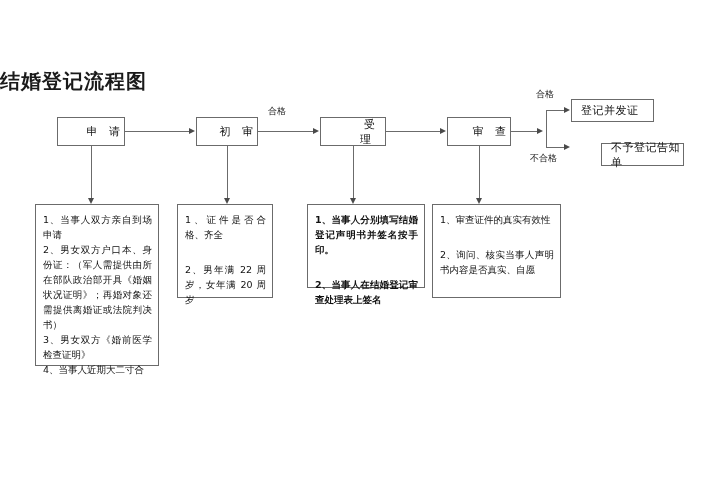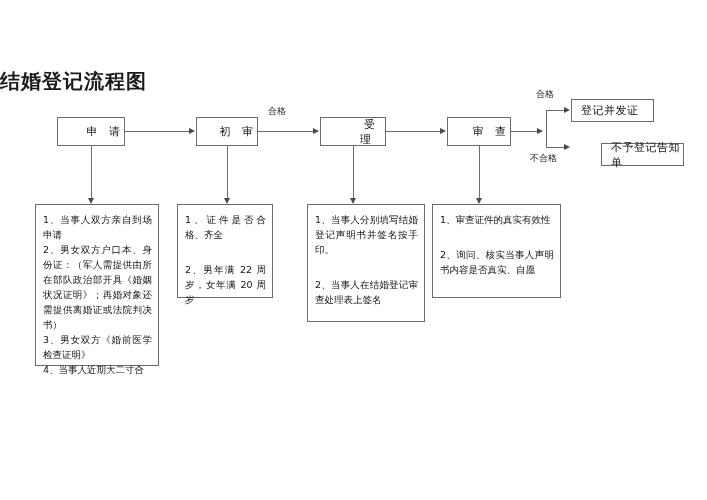--- a/index.html
+++ b/index.html
@@ -163,21 +163,21 @@
     <p>2、男女双方户口本、身份证：（军人需提供由所在部队政治部开具《婚姻状况证明》；再婚对象还需提供离婚证或法院判决书）</p>
     <p>3、男女双方《婚前医学检查证明》</p>
     <p>4、当事人近期大二寸合</p>
   </div>
 
   <div class="box detail-box" style="left:177px; top:204px; width:96px; height:94px;">
     <p>1、证件是否合格、齐全</p>
     <p class="gap">2、男年满 22 周岁，女年满 20 周岁</p>
   </div>
 
-  <div class="box detail-box" style="left:307px; top:204px; width:118px; height:118px;">
+  <div class="box detail-box" style="left:307px; top:204px; width:118px; height:84px;font-weight:bold;">
     <p>1、当事人分别填写结婚登记声明书并签名按手印。</p>
     <p class="gap">2、当事人在结婚登记审查处理表上签名</p>
   </div>
 
   <div class="box detail-box" style="left:432px; top:204px; width:129px; height:94px;">
     <p>1、审查证件的真实有效性</p>
     <p class="gap">2、询问、核实当事人声明书内容是否真实、自愿</p>
   </div>
 
 </div>

